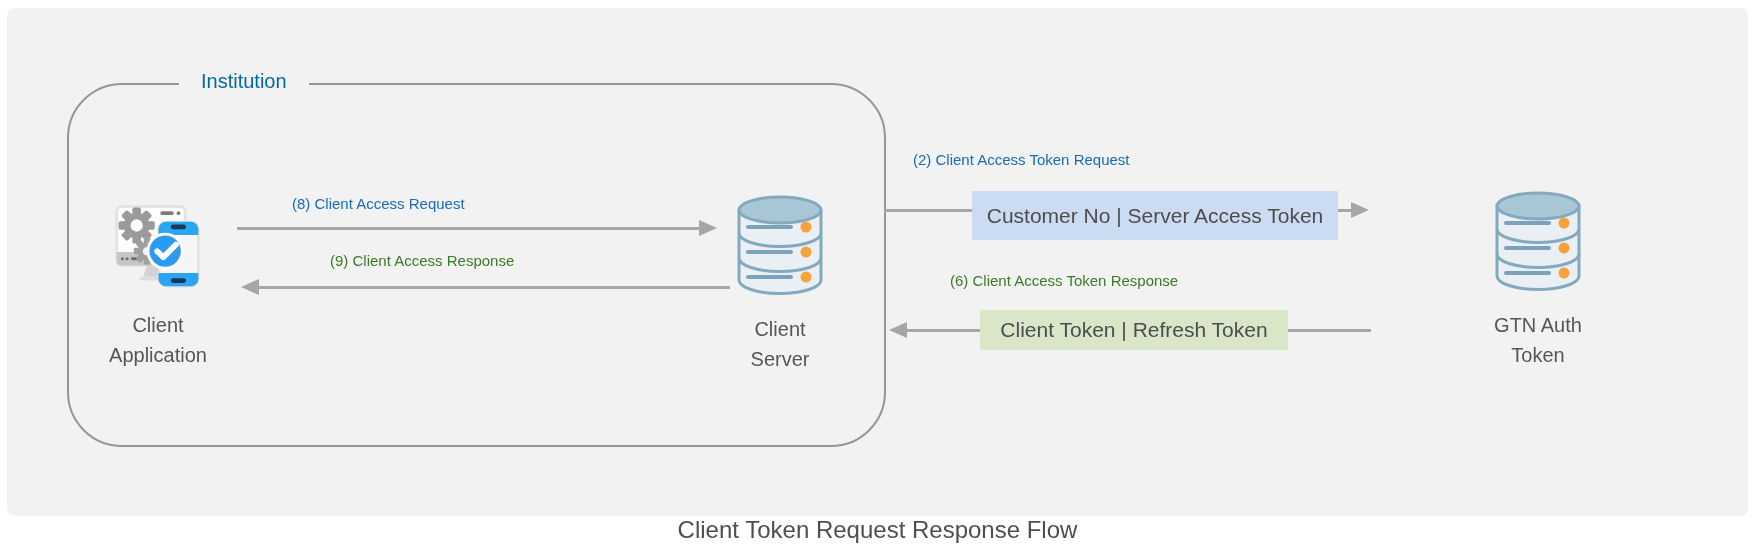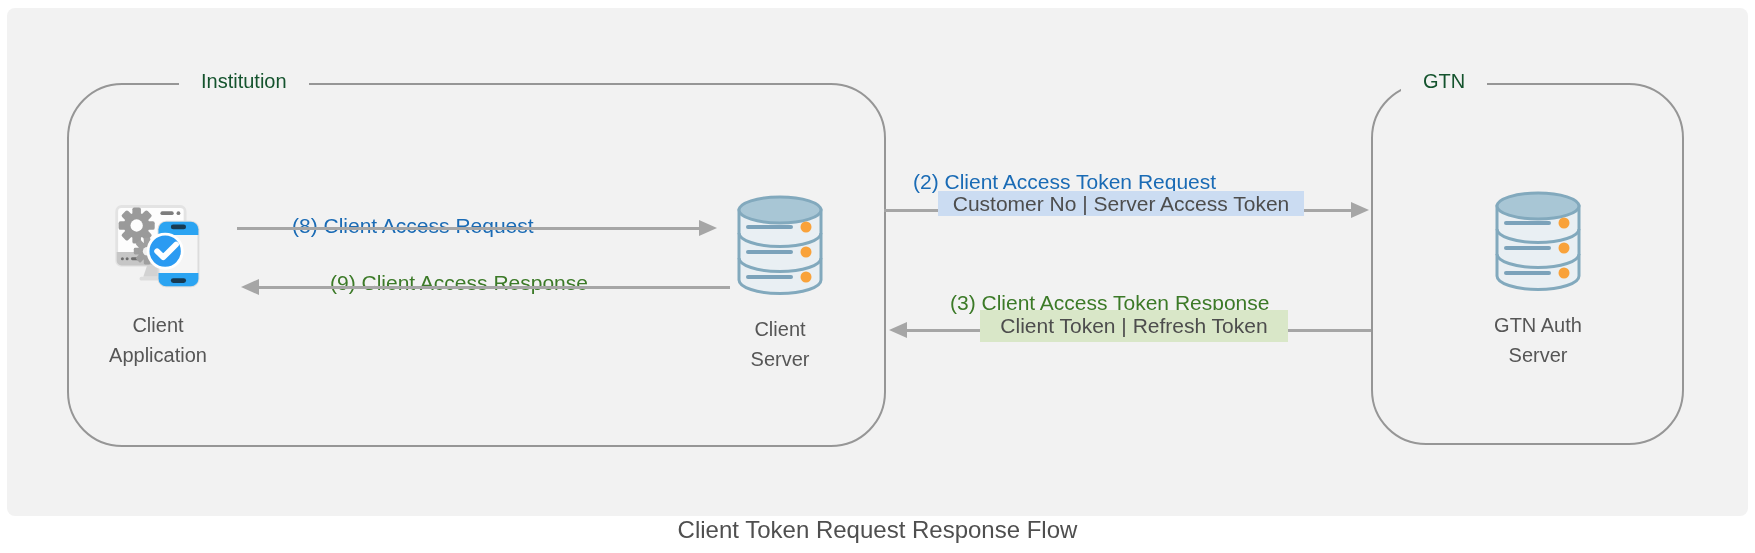--- a/index.html
+++ b/index.html
@@ -20,21 +20,21 @@
     position:absolute;left:7px;top:8px;width:1741px;height:508px;
     background:var(--canvas_bg);border-radius:8px;
   }
   .container-box{
     position:absolute;border:2px solid var(--container_border);border-radius:55px;
     background:transparent;
   }
   .container-box.institution{left:67px;top:83px;width:815px;height:360px;}
   .container-box.gtn{left:1371px;top:83px;width:309px;height:358px;}
   .container-label{
-    position:absolute;top:-15px;font-size:20px;color:#14532d;
+    position:absolute;top:-15px;font-size:20px;color:#0369a1;
     background:var(--canvas_bg);padding:0 22px;white-space:nowrap;
   }
   .container-box.institution .container-label{left:110px;}
   .container-box.gtn .container-label{left:28px;}
   .node{position:absolute;width:160px;text-align:center;}
   .node.client-application{left:78px;top:197px;}
   .node.client-server{left:700px;top:194px;}
   .node.gtn-auth-server{left:1458px;top:190px;}
   .node svg{display:block;margin:0 auto;}
   .node-label{
@@ -44,47 +44,44 @@
   .arrow-head-right{
     position:absolute;width:0;height:0;
     border-top:8px solid transparent;border-bottom:8px solid transparent;
     border-left:18px solid var(--arrow);
   }
   .arrow-head-left{
     position:absolute;width:0;height:0;
     border-top:8px solid transparent;border-bottom:8px solid transparent;
     border-right:18px solid var(--arrow);
   }
-  .msg-label{position:absolute;font-size:21px;white-space:nowrap;margin-top:19px;}
+  .msg-label{position:absolute;font-size:15px;white-space:nowrap;}
   .msg-label.request{color:var(--request_text);}
   .msg-label.response{color:var(--response_text);}
   .payload-box{
     position:absolute;display:flex;align-items:center;justify-content:center;
     font-size:21px;color:#4d4d4d;white-space:nowrap;
   }
-  .payload-box.request{background:var(--request_payload_bg);left:938px;top:191px;width:366px;height:25px;}
-  .payload-box.response{background:var(--response_payload_bg);left:980px;top:310px;width:308px;height:32px;}
+  .payload-box.request{background:var(--request_payload_bg);left:972px;top:191px;width:366px;height:49px;}
+  .payload-box.response{background:var(--response_payload_bg);left:980px;top:310px;width:308px;height:40px;}
   .diagram-title{
     position:absolute;left:0;top:516px;width:100%;text-align:center;
     font-size:24px;color:#4f4f4f;
   }
 </style>
 </head>
 <body>
 
 <div class="stage">
   <div class="canvas"></div>
 
   <div class="container-box institution">
     <span class="container-label">Institution</span>
   </div>
 
-  <div class="container-box gtn">
-    <span class="container-label">GTN</span>
-  </div>
 
   <div class="node client-application">
     <svg width="95" height="95" viewBox="0 0 100 100">
 
       <rect x="6" y="10" width="72" height="62" rx="5" fill="#fdfdfd" stroke="#e3e3e3" stroke-width="3"></rect>
       <rect x="52" y="15" width="14" height="4" rx="2" fill="#7d7d7d"></rect>
       <circle cx="71" cy="17" r="2" fill="#7d7d7d"></circle>
 
       <g fill="#9a9a9a">
         <rect x="-4.5" y="-19" width="9" height="10" rx="2" transform="translate(27,30)"></rect>
@@ -157,35 +154,35 @@
       <path d="M5,39 a41,13.5 0 0 0 82,0" fill="none" stroke="#82a9bd" stroke-width="3"></path>
       <path d="M5,64 a41,13.5 0 0 0 82,0" fill="none" stroke="#82a9bd" stroke-width="3"></path>
       <line x1="14" y1="33" x2="57" y2="33" stroke="#7ba2ba" stroke-width="4" stroke-linecap="round"></line>
       <line x1="14" y1="58" x2="57" y2="58" stroke="#7ba2ba" stroke-width="4" stroke-linecap="round"></line>
       <line x1="14" y1="83" x2="57" y2="83" stroke="#7ba2ba" stroke-width="4" stroke-linecap="round"></line>
       <circle cx="72" cy="33" r="5.5" fill="#f9a23a"></circle>
       <circle cx="72" cy="58" r="5.5" fill="#f9a23a"></circle>
       <circle cx="72" cy="83" r="5.5" fill="#f9a23a"></circle>
     </svg>
     <div class="node-label">GTN Auth
-Server</div>
+Token</div>
   </div>
 
   <div class="msg-label request" style="left:292px;top:195px;">(8) Client Access Request</div>
   <div class="h-line" style="left:237px;top:227px;width:464px;"></div>
   <div class="arrow-head-right" style="left:699px;top:220px;"></div>
 
   <div class="msg-label response" style="left:330px;top:252px;">(9) Client Access Response</div>
   <div class="h-line" style="left:259px;top:286px;width:471px;"></div>
   <div class="arrow-head-left" style="left:241px;top:279px;"></div>
 
   <div class="msg-label request" style="left:913px;top:151px;">(2) Client Access Token Request</div>
   <div class="h-line" style="left:884px;top:209px;width:469px;"></div>
   <div class="arrow-head-right" style="left:1351px;top:202px;"></div>
   <div class="payload-box request">Customer No | Server Access Token</div>
 
-  <div class="msg-label response" style="left:950px;top:272px;">(3) Client Access Token Response</div>
+  <div class="msg-label response" style="left:950px;top:272px;">(6) Client Access Token Response</div>
   <div class="h-line" style="left:907px;top:329px;width:464px;"></div>
   <div class="arrow-head-left" style="left:889px;top:322px;"></div>
   <div class="payload-box response">Client Token | Refresh Token</div>
 
   <div class="diagram-title">Client Token Request Response Flow</div>
 </div>
 
 </body></html>

